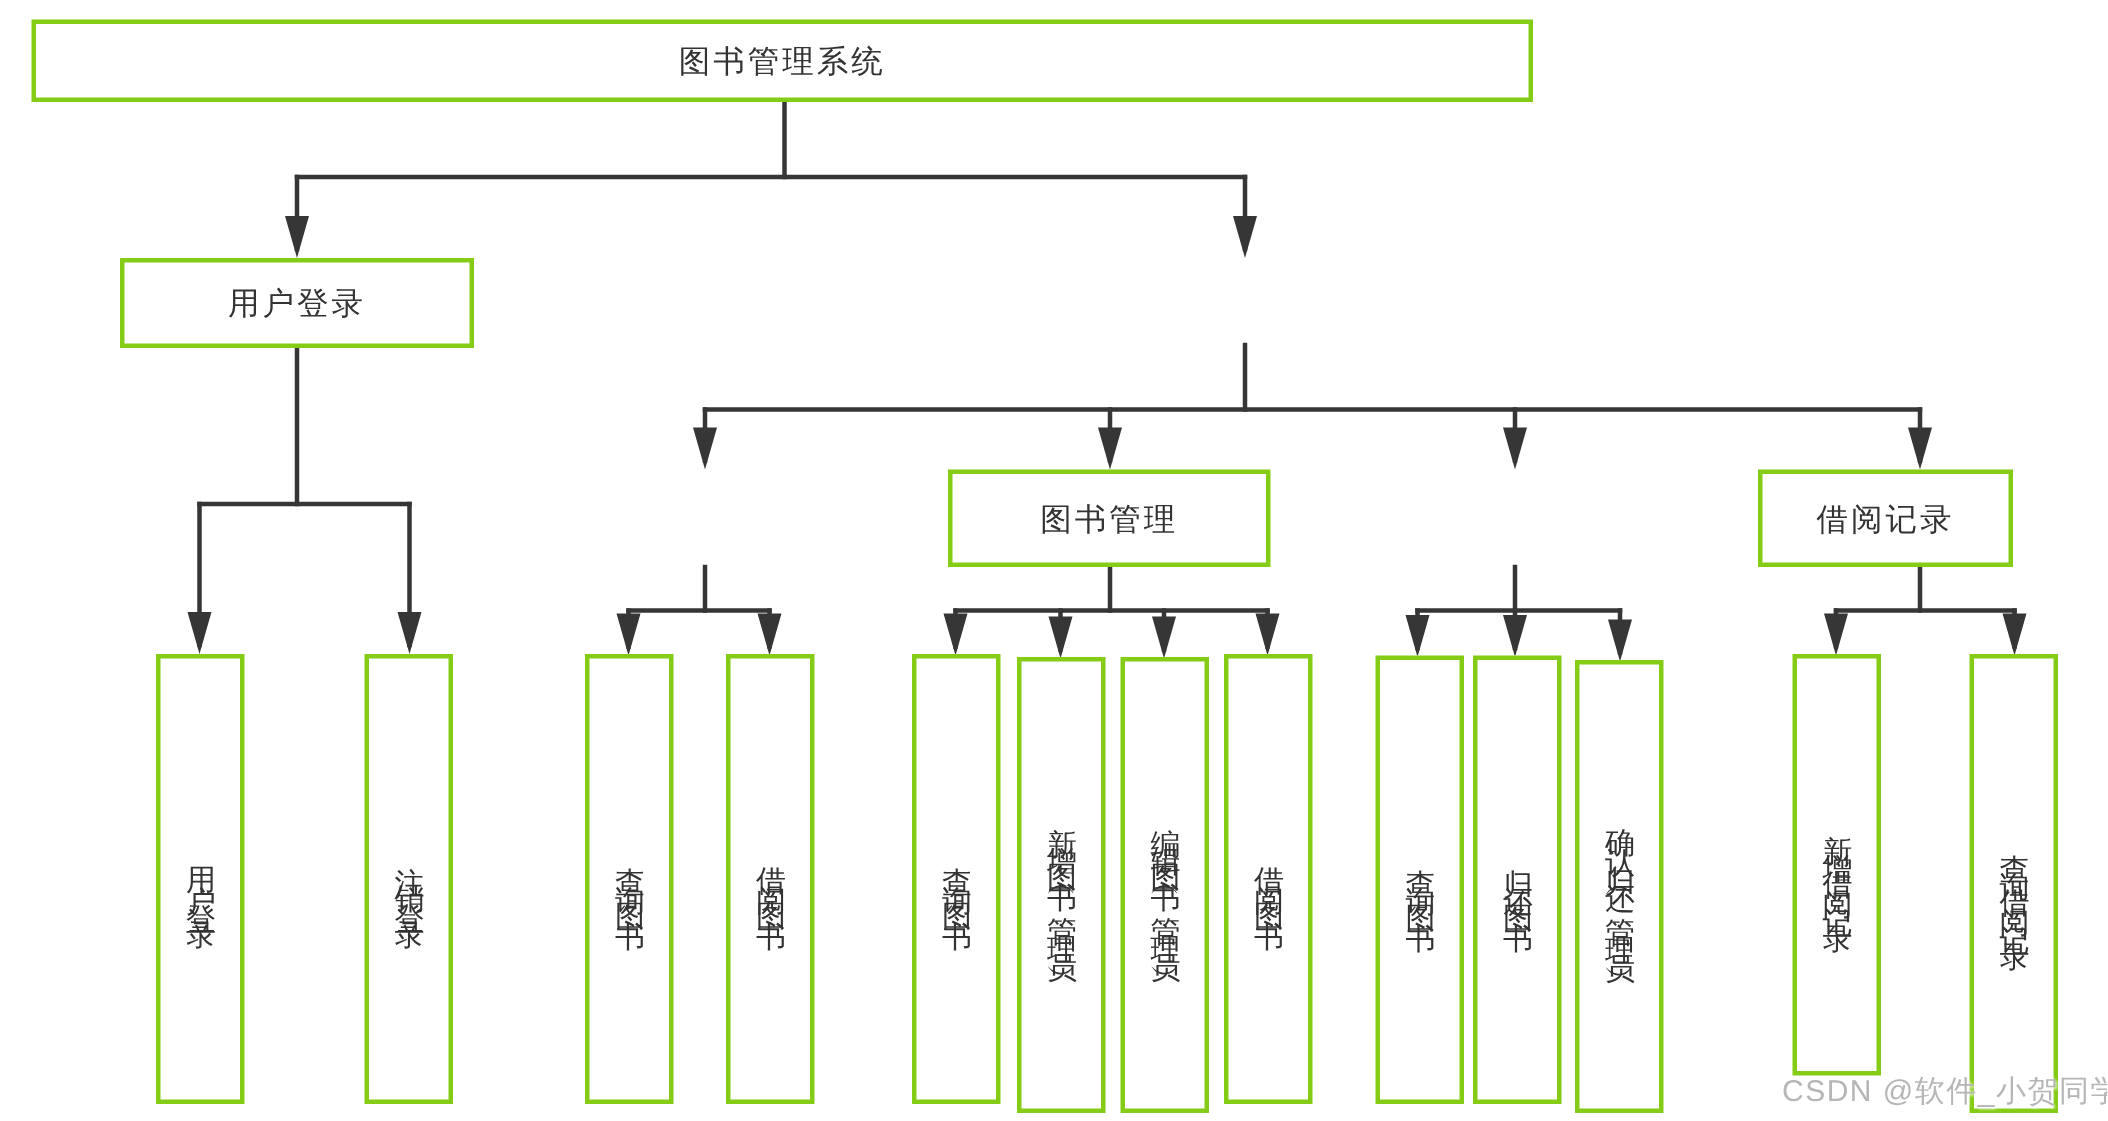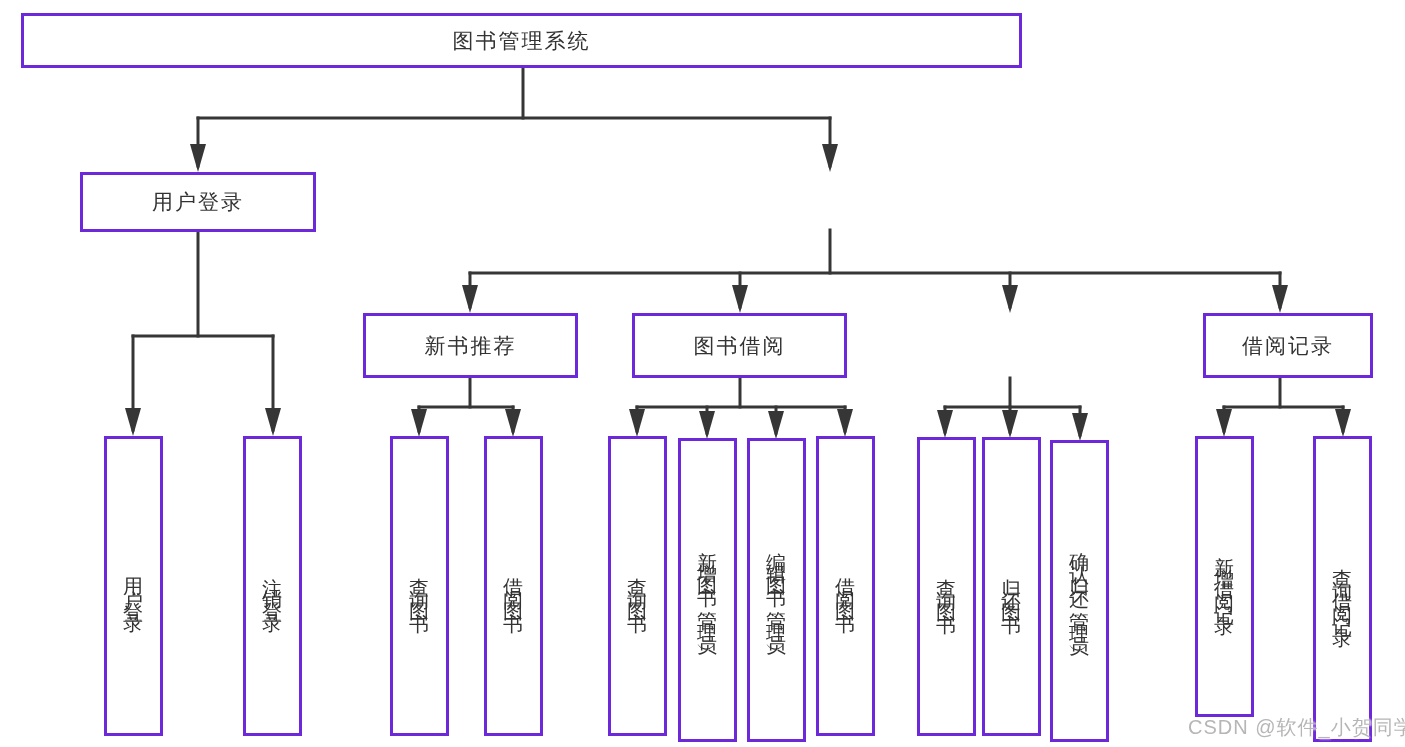--- a/index.html
+++ b/index.html
@@ -3,21 +3,21 @@
 <meta charset="utf-8">
 <style>
   html,body{margin:0;padding:0;background:#ffffff;}
   .canvas{
     position:relative;width:1405px;height:747px;background:#ffffff;
     font-family:"Liberation Sans","DejaVu Sans",sans-serif;overflow:hidden;
   }
   .connectors{position:absolute;left:0;top:0;z-index:1;}
   .node{
     position:absolute;box-sizing:border-box;background:#ffffff;
-    border:3px solid #6d28d9;color:#333333;z-index:2;
+    border:3px solid #84cc16;color:#333333;z-index:2;
     display:flex;align-items:center;justify-content:center;
   }
   .h-node{font-size:21px;letter-spacing:2px;white-space:nowrap;}
   .v-node{
     writing-mode:vertical-rl;font-size:20px;letter-spacing:12px;
     line-height:1;text-align:center;
   }
   .watermark{
     position:absolute;z-index:3;font-size:20px;letter-spacing:1px;
     white-space:nowrap;
@@ -104,23 +104,22 @@
         <polygon points="1216,409 1232,409 1224,437"></polygon>
       <line x1="1343" y1="407" x2="1343" y2="431"></line>
         <polygon points="1335,409 1351,409 1343,437"></polygon>
     </g>
   </svg>
 
   <div class="node h-node" style="left:21px;top:13px;width:1001px;height:55px">图书管理系统</div>
 
   <div class="node h-node" style="left:80px;top:172px;width:236px;height:60px">用户登录</div>
 
-  <div class="node h-node" style="left:363px;top:313px;width:215px;height:65px">新书推荐</div>
-  <div class="node h-node" style="left:632px;top:313px;width:215px;height:65px">图书借阅</div>
-  <div class="node h-node" style="left:1203px;top:313px;width:170px;height:65px">借阅记录</div>
+  <div class="node h-node" style="left:632px;top:313px;width:215px;height:65px">图书管理</div>
+  <div class="node h-node" style="left:1172px;top:313px;width:170px;height:65px">借阅记录</div>
 
   <div class="node v-node" style="left:104px;top:436px;width:59px;height:300px">用户登录</div>
   <div class="node v-node" style="left:243px;top:436px;width:59px;height:300px">注销登录</div>
 
   <div class="node v-node" style="left:390px;top:436px;width:59px;height:300px">查询图书</div>
   <div class="node v-node" style="left:484px;top:436px;width:59px;height:300px">借阅图书</div>
 
   <div class="node v-node" style="left:608px;top:436px;width:59px;height:300px">查询图书</div>
   <div class="node v-node" style="left:678px;top:438px;width:59px;height:304px">新增图书（管理员）</div>
   <div class="node v-node" style="left:747px;top:438px;width:59px;height:304px">编辑图书（管理员）</div>

